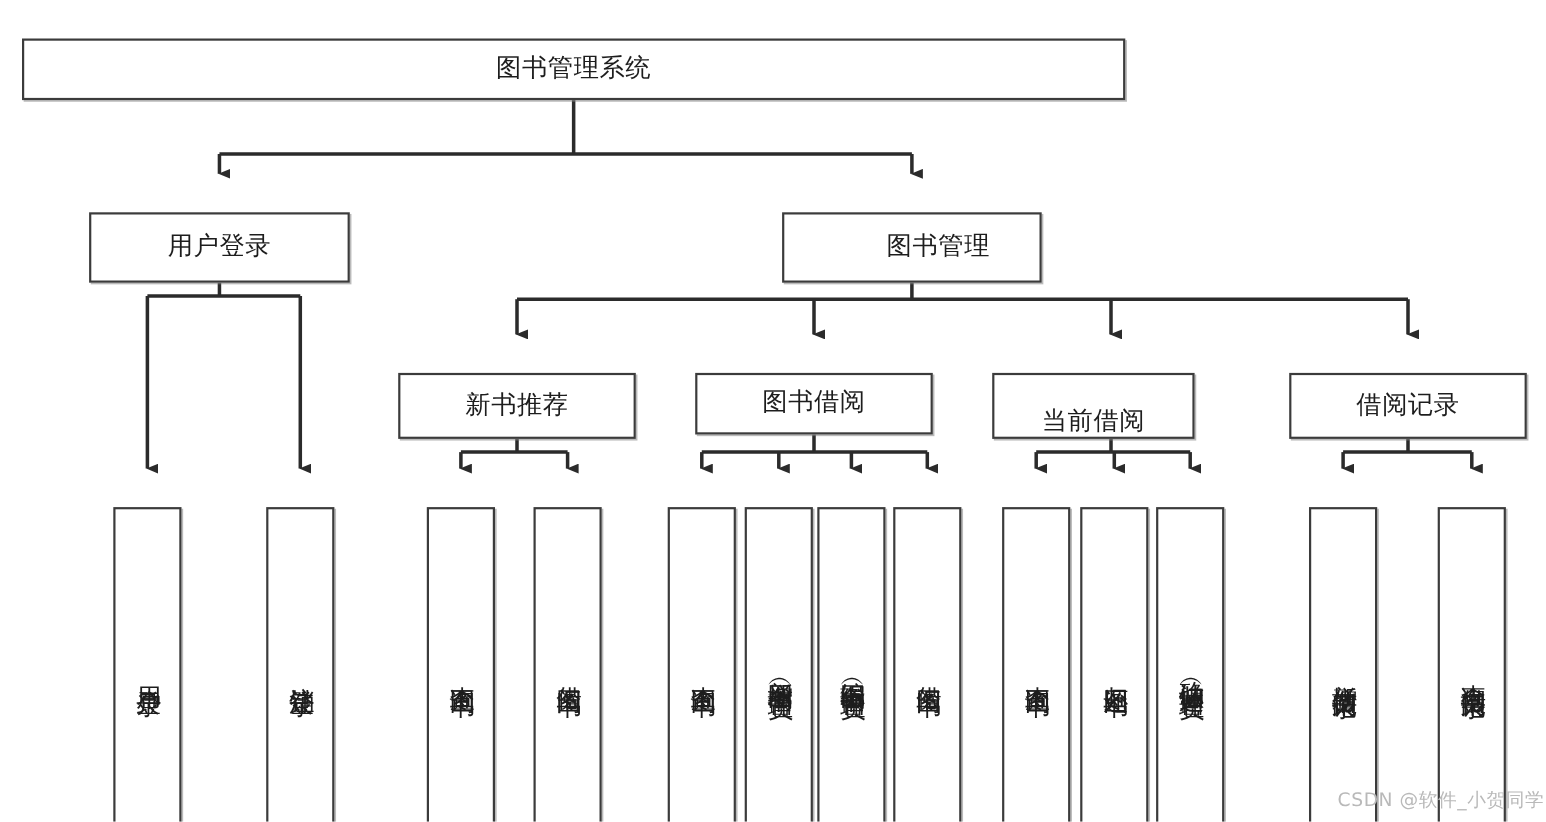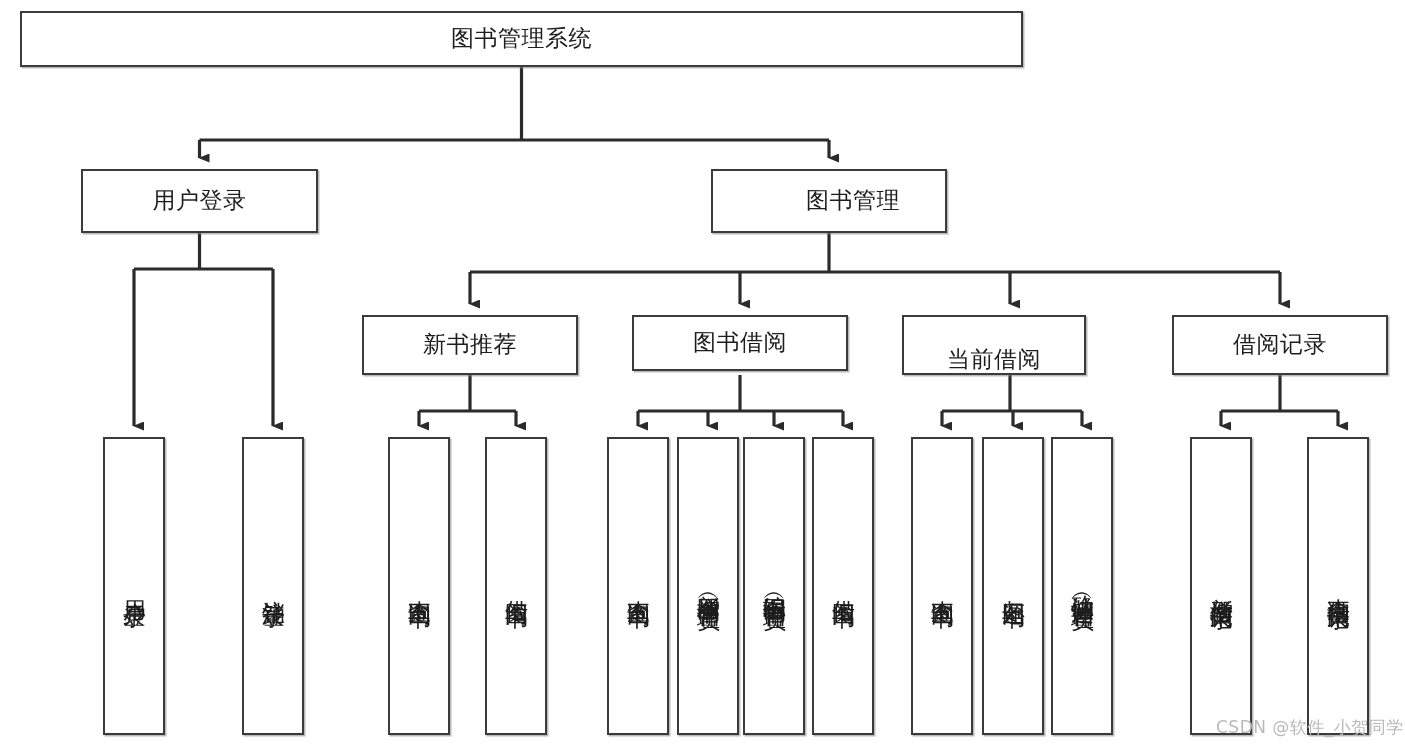--- a/index.html
+++ b/index.html
@@ -29,20 +29,21 @@
   .node {
     position: absolute;
     box-sizing: border-box;
     background: #ffffff;
     border: 2px solid #3b3b3b;
     box-shadow: 1.5px 1.5px 0 0 rgba(130,130,130,0.55);
     display: flex;
     align-items: center;
     justify-content: center;
     color: #1a1a1a;
+    margin-top: 24px;
   }
   .node-label {
     display: block;
     text-align: center;
     line-height: 1.18;
     white-space: nowrap;
     color: #1d1d1d;
   }
   .node.horizontal .node-label {
     font-size: 23px;

